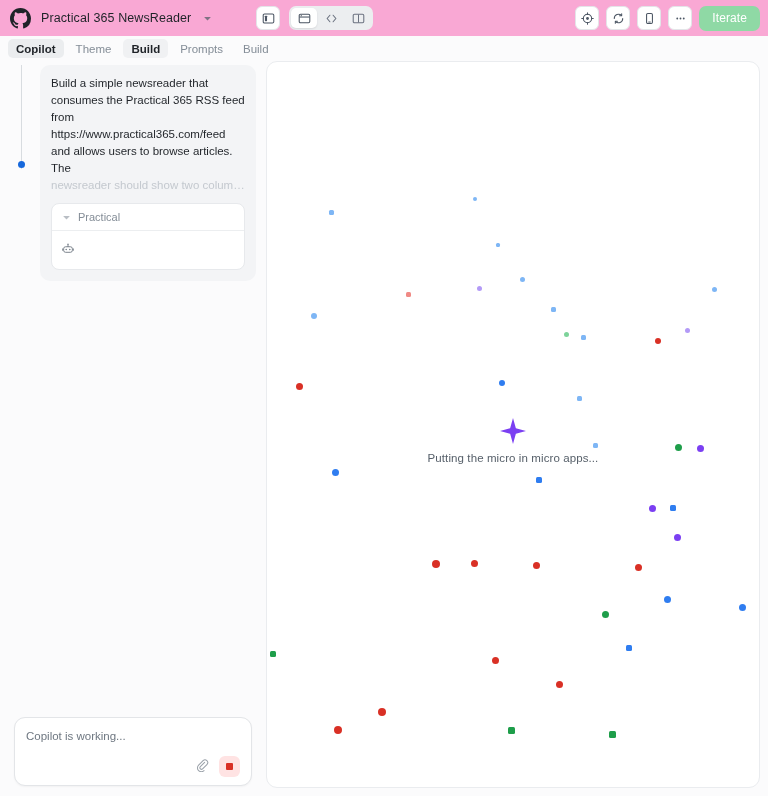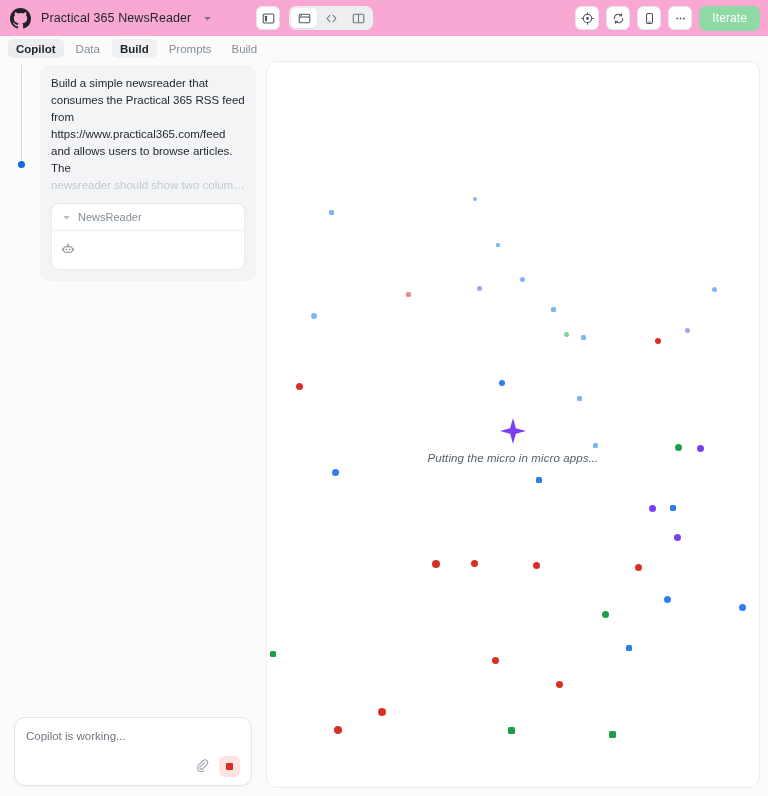--- a/index.html
+++ b/index.html
@@ -319,21 +319,20 @@
   .big-sparkle {
     width: 26px; height: 26px;
     margin: 0 auto 8px auto;
     background: #7b3ff2;
     clip-path: polygon(50% 0%, 61% 39%, 100% 50%, 61% 61%, 50% 100%, 39% 61%, 0% 50%, 39% 39%);
   }
   .loading-text {
     font-size: 11.5px;
     color: #57606a;
     letter-spacing: .1px;
-    font-style: italic;
   }
 </style>
 </head>
 <body>
 
 <div class="app">
 
   <div class="topbar">
 
     <div class="brand">
@@ -435,21 +434,21 @@
           </svg>
         </span>
       </div>
 
       <button class="publish-btn">Iterate</button>
     </div>
   </div>
 
   <div class="tabbar">
     <button class="tab active">Copilot</button>
-    <button class="tab">Data</button>
+    <button class="tab">Theme</button>
     <button class="tab hover">Build</button>
     <button class="tab">Prompts</button>
     <button class="tab">Build</button>
   </div>
 
   <div class="body-row">
 
     <div class="chat-col">
 
       <div class="chat-scroll">
@@ -460,21 +459,21 @@
           <div class="prompt-text">Build a simple newsreader that consumes the Practical 365 RSS feed from https://www.practical365.com/feed and allows users to browse articles. The</div>
           <div class="prompt-fade">newsreader should show two columns: the ...</div>
 
           <div class="gen-box">
             <div class="gen-head">
               <span>
                 <svg class="gen-chev" viewBox="0 0 12 12">
                     <path fill="#8b949e" d="M1.5 4l4.5 4.5L10.5 4z"></path>
                   </svg>
               </span>
-              <span class="gen-head-label">NewsReader</span>
+              <span class="gen-head-label">Practical</span>
             </div>
             <div class="gen-body">
               <span class="bot-ico">
                 <svg width="12" height="12" viewBox="0 0 16 16">
                   <rect x="2.2" y="5" width="11.6" height="7.4" rx="2.6" fill="none" stroke="#6e7781" stroke-width="1.2"></rect>
                   <circle cx="5.6" cy="8.6" r="1" fill="#6e7781"></circle>
                   <circle cx="10.4" cy="8.6" r="1" fill="#6e7781"></circle>
                   <path d="M8 2.2v2.6M.9 7.8v2M15.1 7.8v2" stroke="#6e7781" stroke-width="1.2" stroke-linecap="round"></path>
                   <circle cx="8" cy="1.7" r=".9" fill="#6e7781"></circle>
                 </svg>

